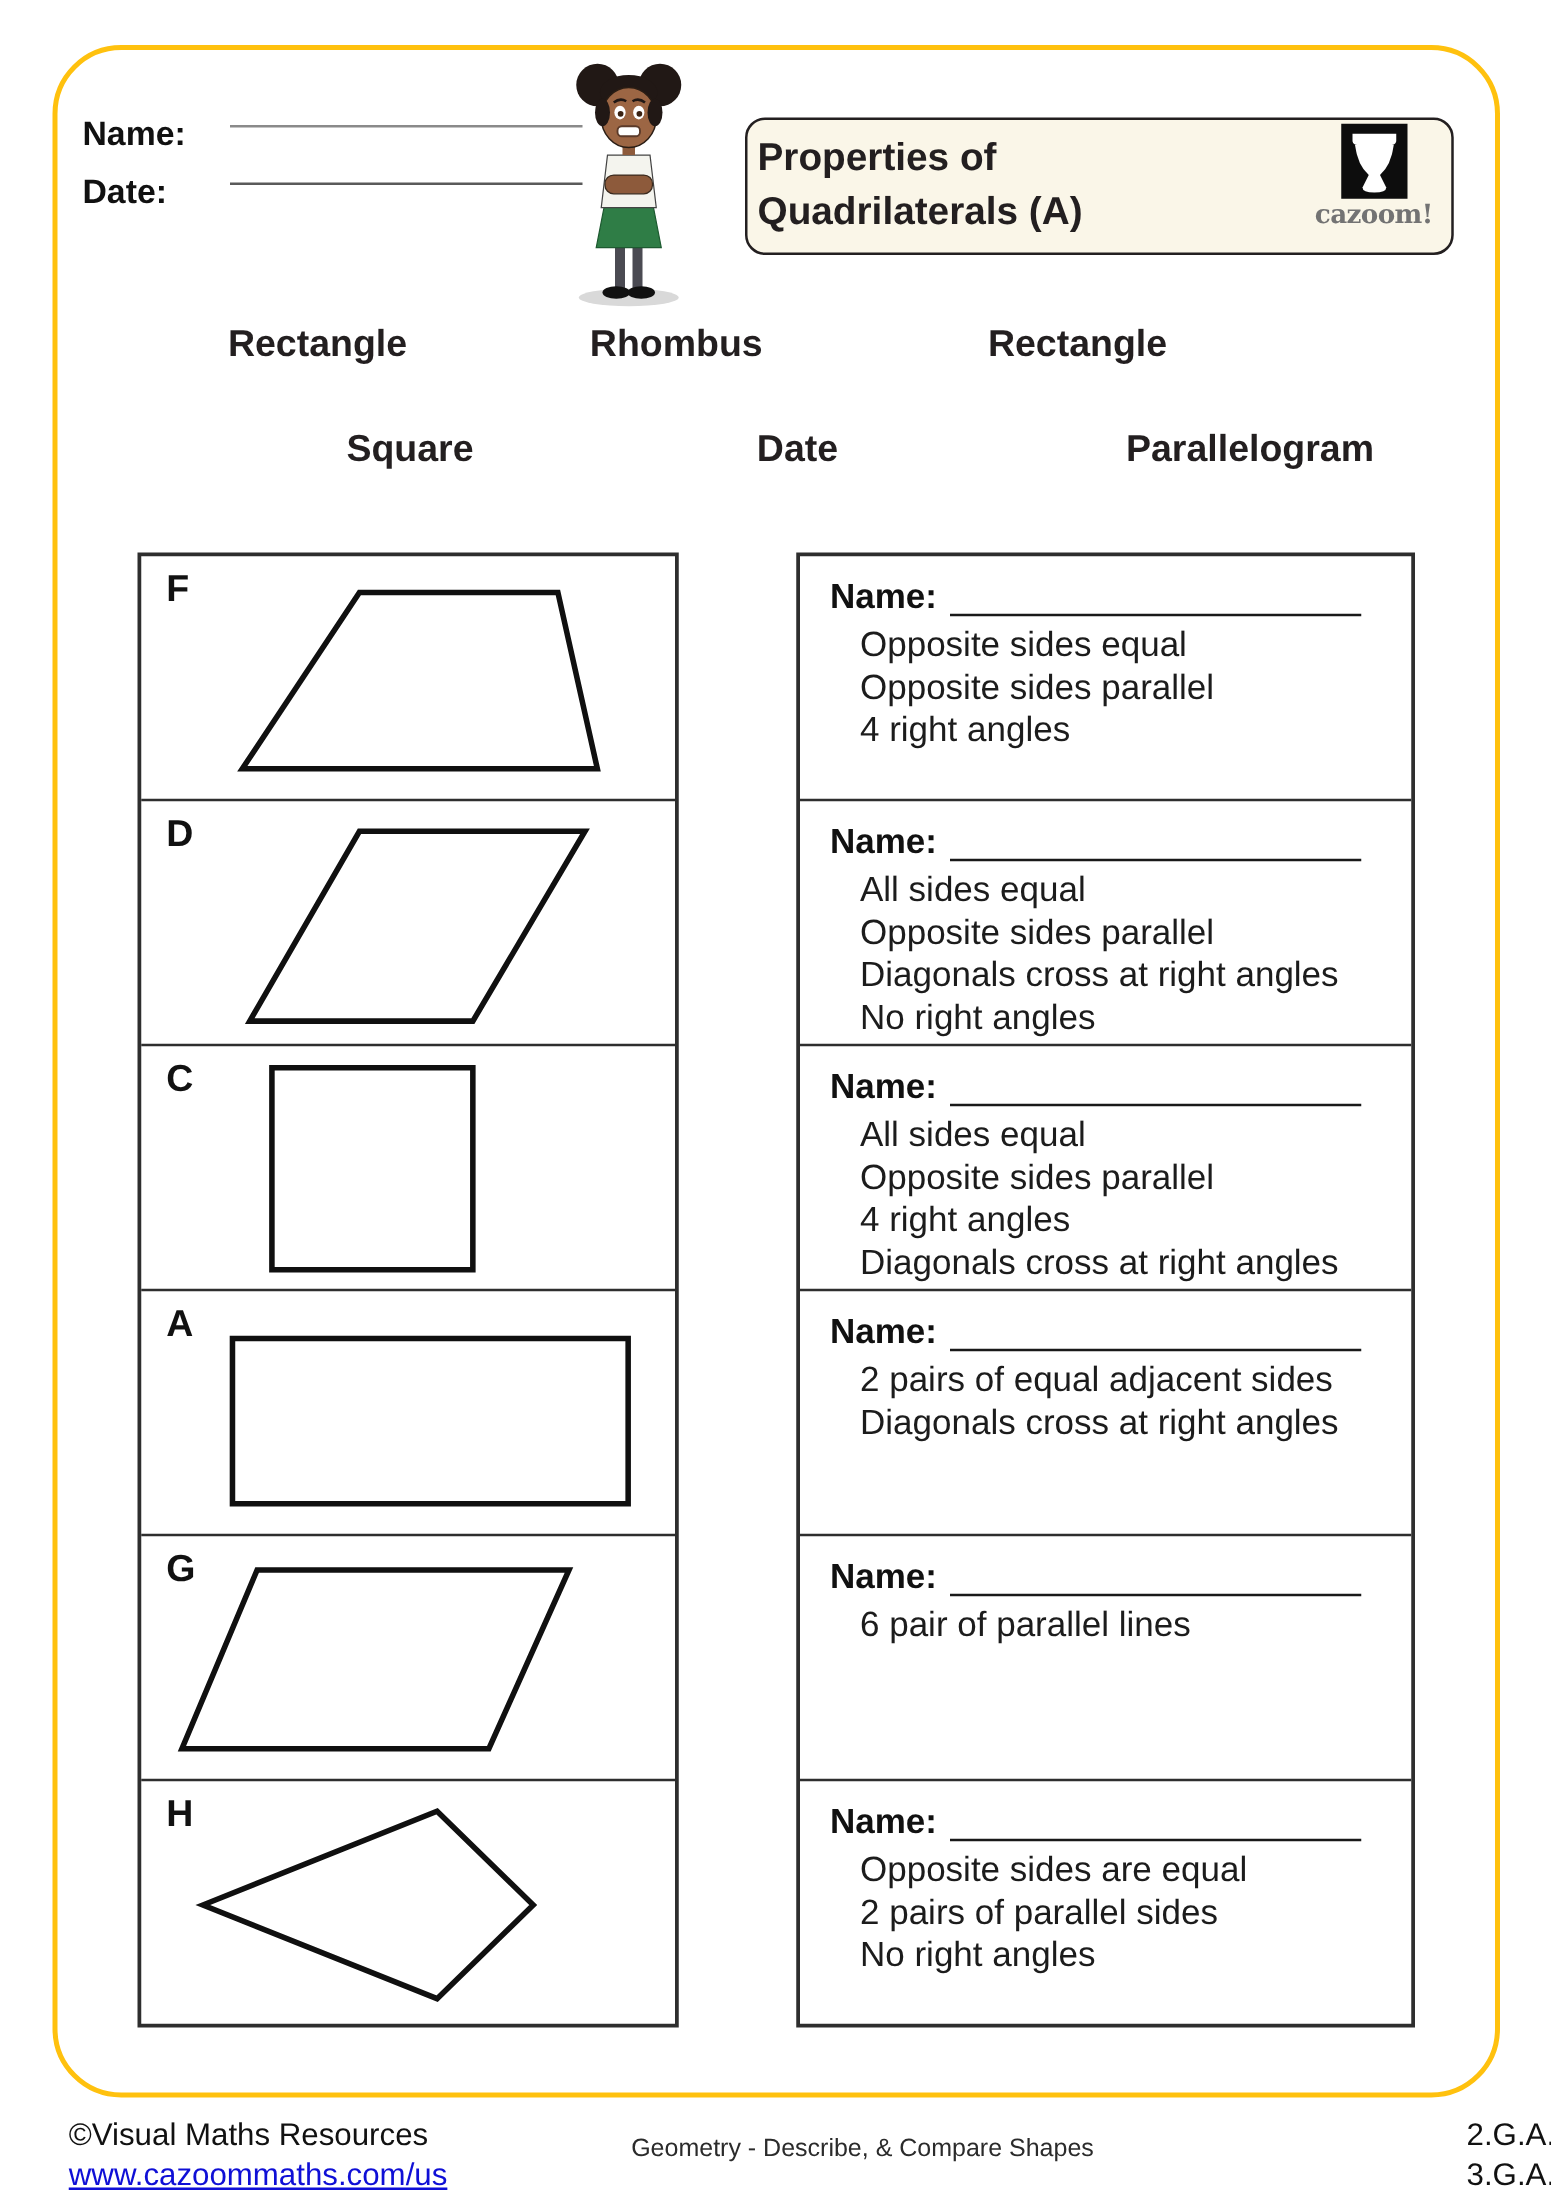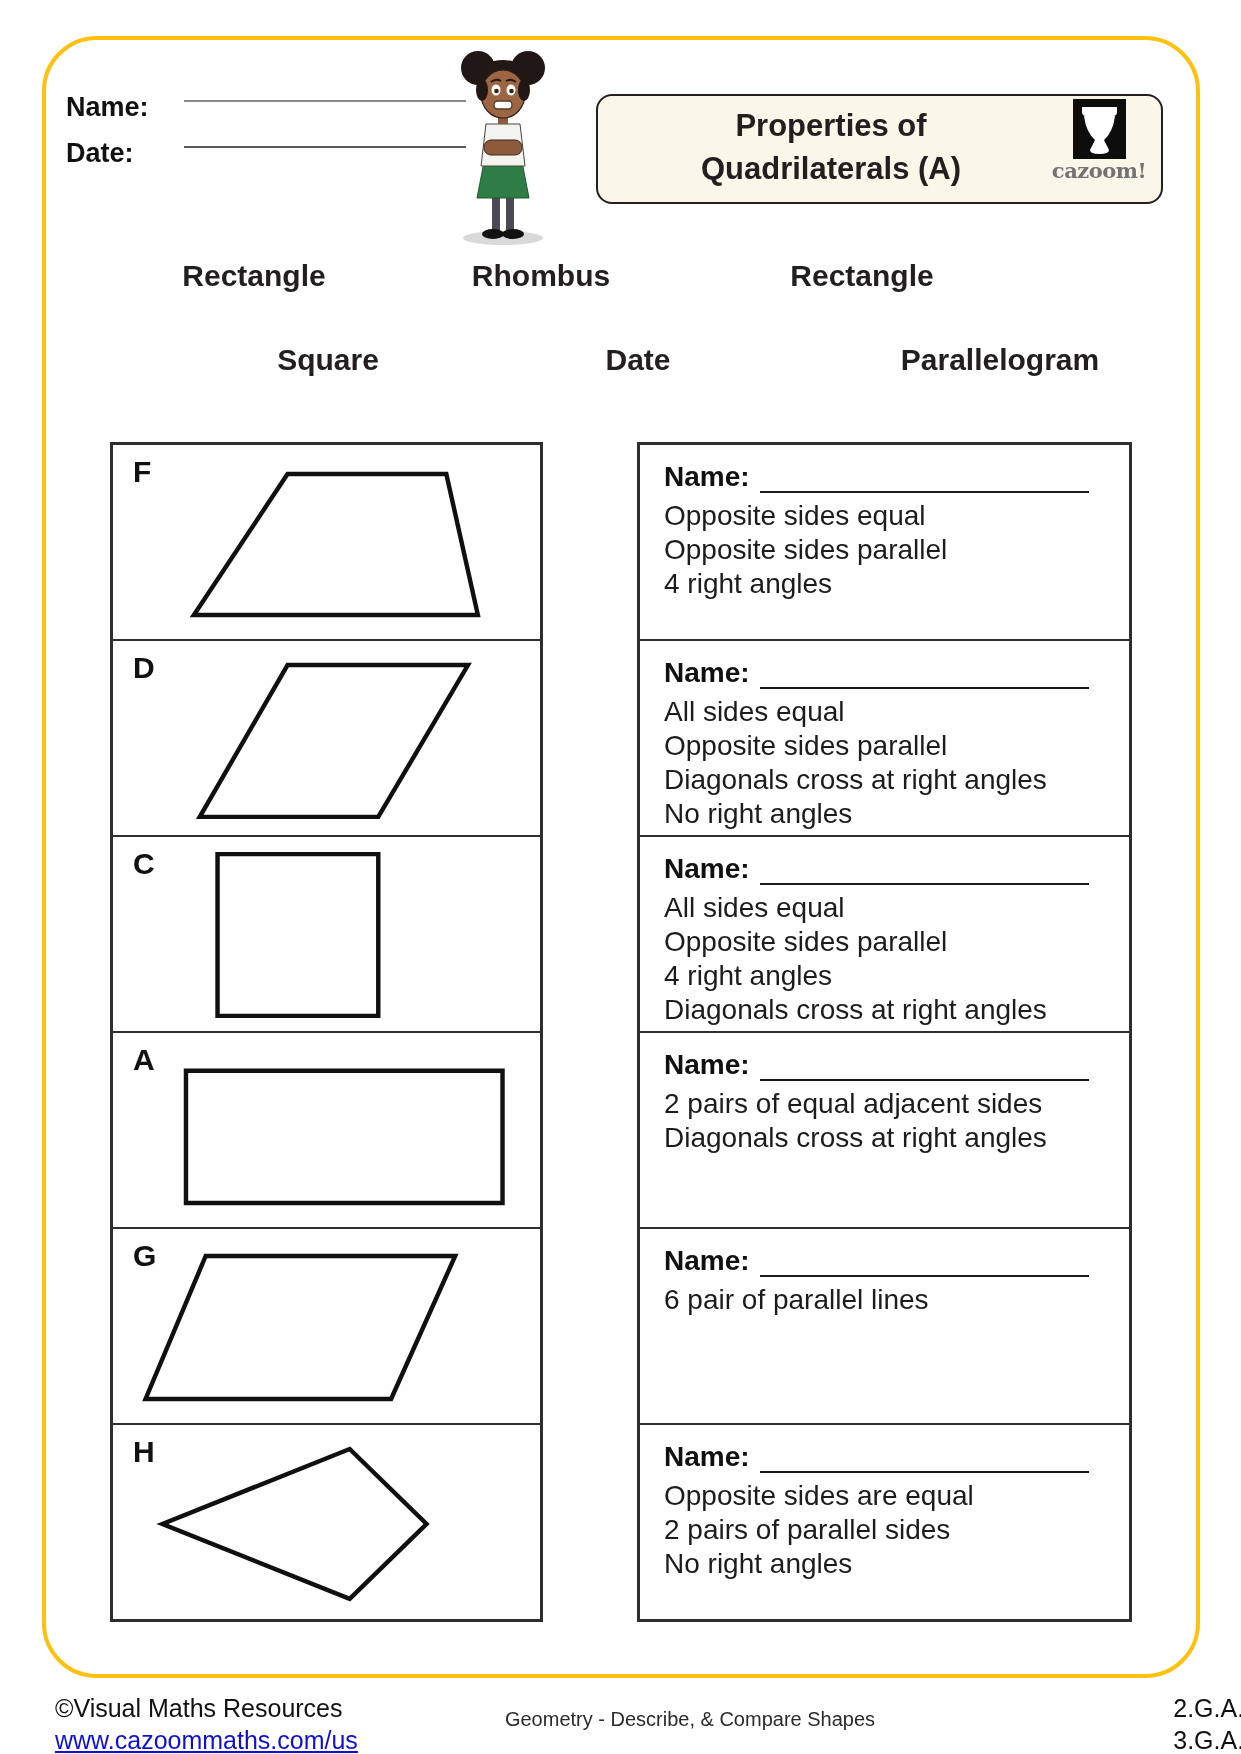--- a/index.html
+++ b/index.html
@@ -14,21 +14,21 @@
   .hdr-label{position:absolute;font-weight:bold;font-size:27px;color:#111;}
   .hdr-line{position:absolute;height:0;border-bottom:2.5px solid #8a8a8a;}
   .hdr-line.date{border-color:#5a5a5a;}
 
   
   .girl{position:absolute;left:448px;top:46px;}
 
   
   .title-box{position:absolute;left:596px;top:94px;width:567px;height:110px;box-sizing:border-box;
              background:#faf6e8;border:2.5px solid #231f20;border-radius:16px;}
-  .title-text{position:absolute;left:8px;top:8px;width:450px;text-align:center;
+  .title-text{position:absolute;left:8px;top:8px;width:450px;
               font-weight:bold;font-size:31px;line-height:43px;color:#231f20;}
   .logo{position:absolute;right:14px;top:3px;width:96px;text-align:center;}
   .logo-square{width:53px;height:60px;background:#0d0d0d;margin:0 auto;display:flex;
                align-items:center;justify-content:center;}
   .logo-word{font-family:"DejaVu Serif","Liberation Serif",serif;font-weight:bold;
              font-size:21px;letter-spacing:-0.5px;color:#737373;line-height:24px;}
 
   
   .wb{position:absolute;transform:translateX(-50%);font-weight:bold;font-size:30px;color:#231f20;white-space:nowrap;}
 
@@ -40,21 +40,21 @@
   .row:last-child{border-bottom:none;height:194px;}
   .letter{position:absolute;left:20px;top:10px;font-weight:bold;font-size:30px;color:#111;z-index:2;}
   .shape-svg{position:absolute;left:0;top:1px;width:427px;height:192px;}
 
   
   .cell-text{padding:12px 0 0 24px;}
   .name-line{display:flex;align-items:flex-end;margin-right:40px;height:38px;}
   .name-lbl{font-weight:bold;font-size:28px;color:#111;line-height:36px;white-space:nowrap;}
   .blank{flex:1;margin-left:10px;margin-bottom:2px;border-bottom:2.5px solid #191919;height:26px;}
   .props{margin-top:4px;}
-  .props div{font-size:28px;line-height:34px;color:#1c1c1c;}
+  .props div{font-size:28px;line-height:34px;color:#1c1c1c;margin-left:24px;}
 
   
   .foot-left{position:absolute;left:55px;top:1692px;font-size:25px;line-height:32px;color:#111;}
   .foot-link{color:#0f0fd6;text-decoration:underline;cursor:pointer;}
   .foot-center{position:absolute;left:690px;top:1708px;transform:translateX(-50%);
                font-size:20px;color:#2b2b2b;white-space:nowrap;}
   .foot-right{position:absolute;right:23px;top:1692px;text-align:right;font-size:25px;line-height:32px;color:#111;}
 </style>
 </head>
 <body>

